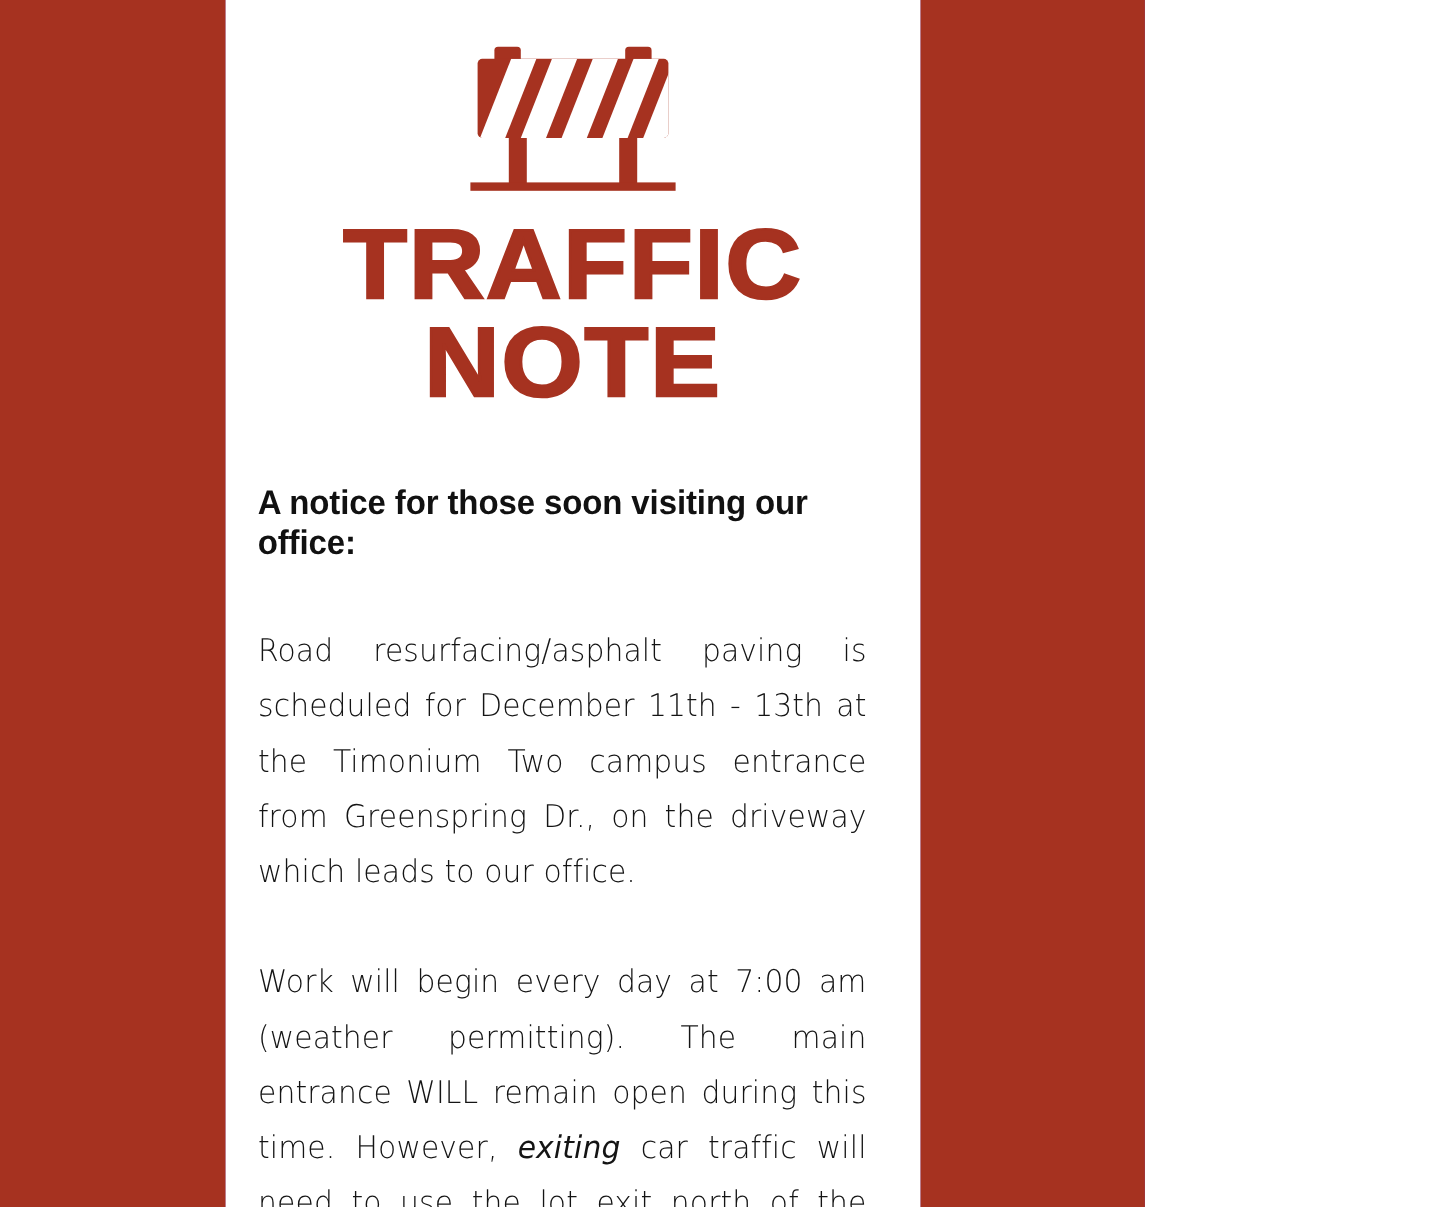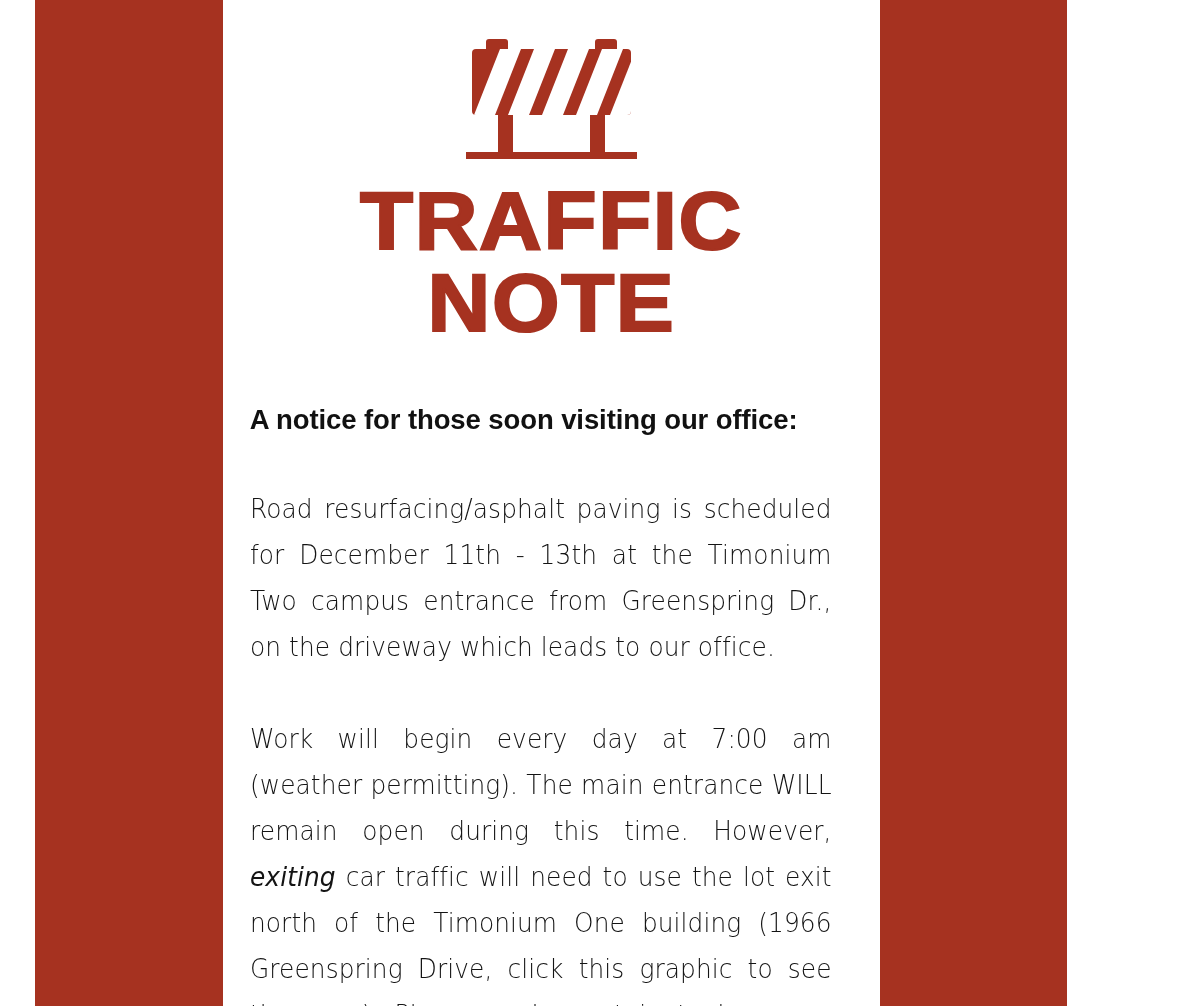--- a/index.html
+++ b/index.html
@@ -9,27 +9,26 @@
   body {
     width: 1200px;
     height: 1006px;
     background: #ffffff;
     font-family: "Liberation Sans", sans-serif;
     overflow: hidden;
   }
 
   .poster {
     position: relative;
-    width: 1032px;
+    width: 954px;
     height: 1006px;
     background: #701a75;
     box-sizing: border-box;
     display: flex;
     flex-direction: row;
-    margin-left: 35px;
   }
 
   
   .band {
     flex: 0 0 auto;
     height: 1006px;
     background: #a63220;
   }
   .band-left  { width: 188px; }
   .band-right { width: 187px; }

